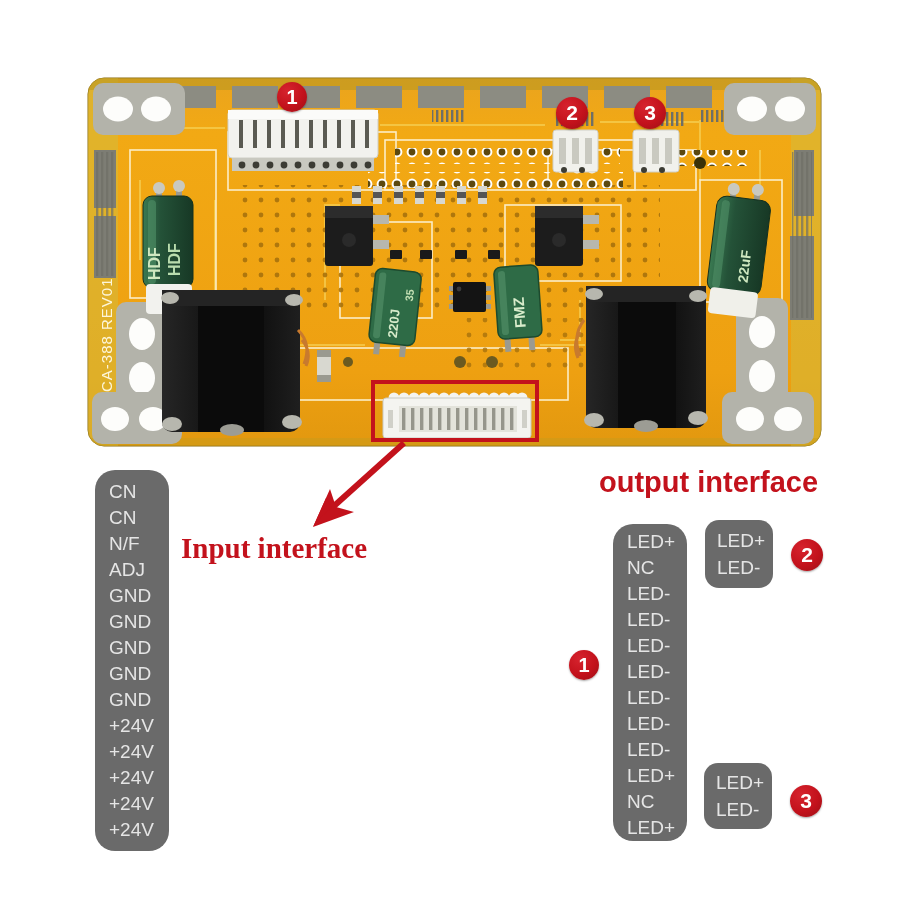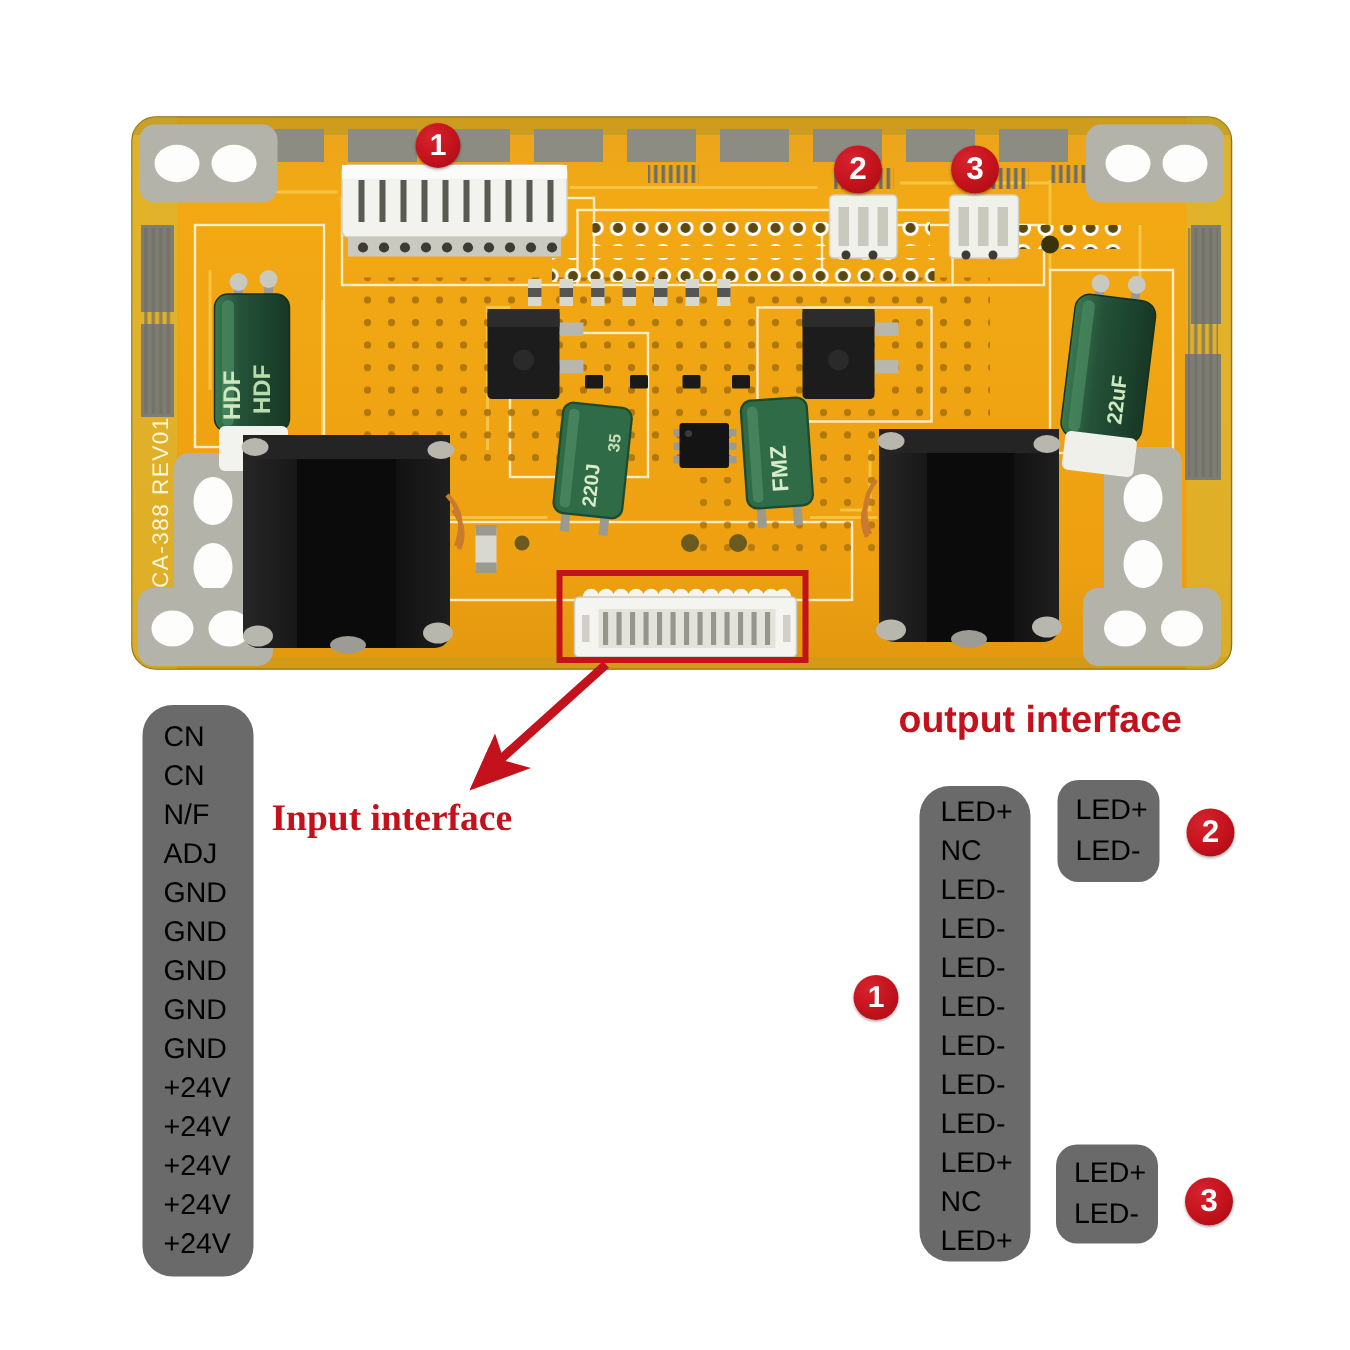--- a/index.html
+++ b/index.html
@@ -19,27 +19,27 @@
     display:flex;align-items:center;justify-content:center;
     box-shadow:0 1px 2px rgba(0,0,0,.35);
     user-select:none;
   }
   .badge.sm{width:30px;height:30px;font-size:20px;}
   .badge.md{width:32px;height:32px;font-size:21px;}
 
   
   .iface-title{
     position:absolute;color:var(--accent-red,#c3121c);
-    font-weight:bold;font-size:25px;letter-spacing:0px;white-space:nowrap;
+    font-weight:bold;font-size:29px;letter-spacing:0px;white-space:nowrap;
   }
 
   
   .pinbox{
     position:absolute;background:var(--label-gray,#6a6a6a);
-    border-radius:20px;color:#000000;font-size:19px;
+    border-radius:20px;color:#e5e5e5;font-size:19px;
     box-sizing:border-box;
   }
   .pinbox .pin{line-height:26px;padding-left:14px;white-space:nowrap;}
   .pinbox.small{border-radius:14px;}
   .pinbox.small .pin{line-height:27px;padding-left:12px;}
 </style>
 </head>
 <body>
 
 <div class="scene">

